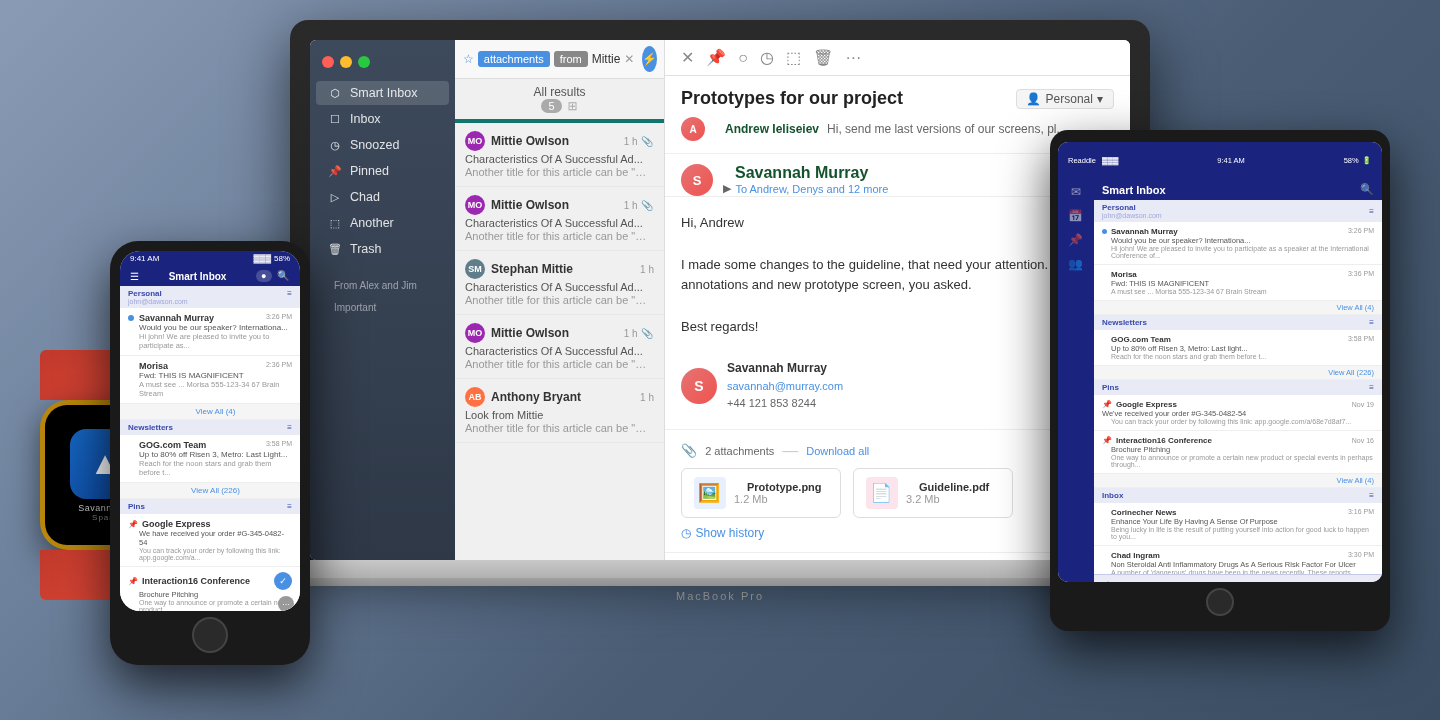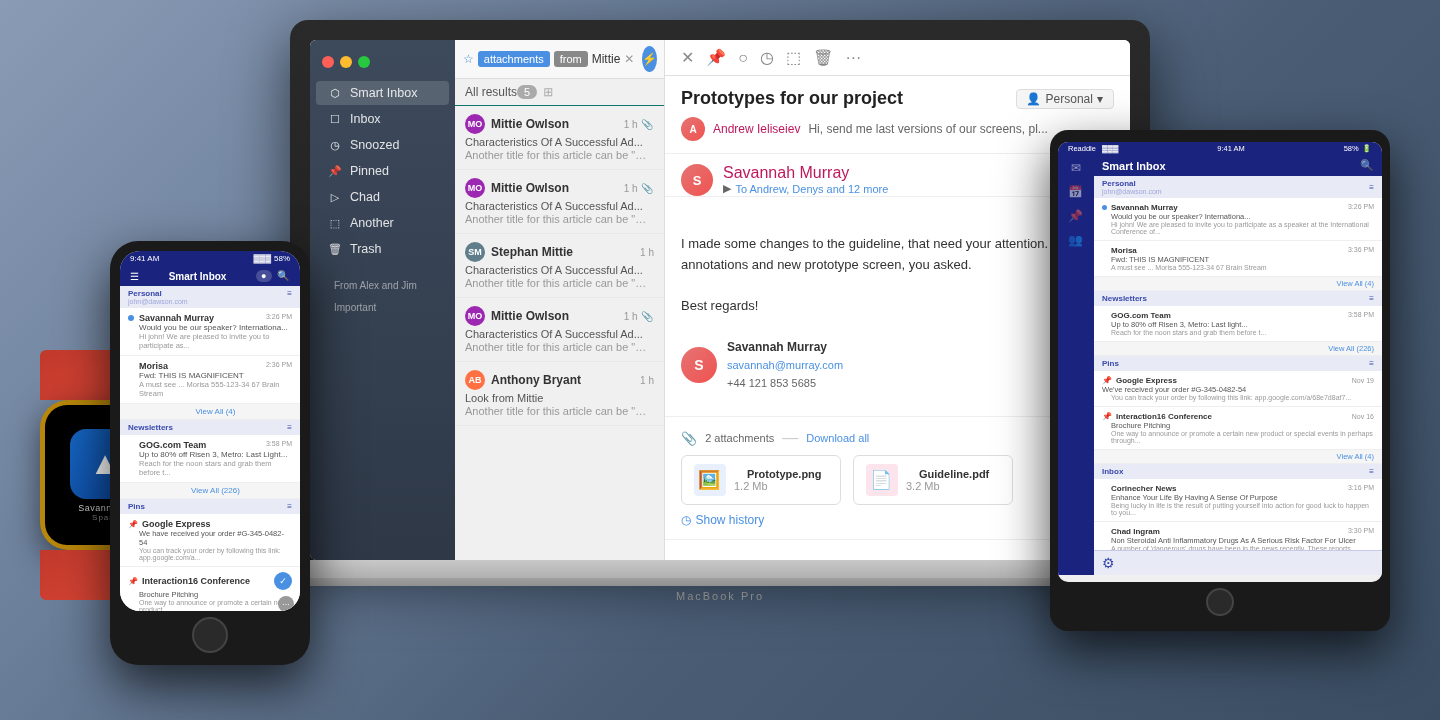--- a/index.html
+++ b/index.html
@@ -173,21 +173,22 @@
       color: white;
       font-size: 12px;
       cursor: pointer;
       margin-left: 4px;
     }
 
     .results-header {
       display: flex;
       align-items: center;
       padding: 6px 10px;
-      border-bottom: 1px solid #0f766e;
+      border-bottom: 4px solid #0f766e;
+      flex-direction: column;
     }
 
     .results-count-badge {
       background: #aaa;
       color: white;
       border-radius: 10px;
       padding: 1px 7px;
       font-size: 11px;
     }
 
@@ -297,22 +298,23 @@
       background: linear-gradient(135deg, #e57373, #ef5350);
       display: flex;
       align-items: center;
       justify-content: center;
       color: white;
       font-size: 13px;
       font-weight: 600;
     }
 
     .person-label {
-      font-weight: 400;
-      color: #be185d;
+      font-weight: 700;
+      color: #14532d;
+      margin-left: 12px;
     }
 
     .blue-link { color: #4a90e2; }
     .label-tag {
       margin-left: auto;
       background: #f5f5f5;
       border: 1px solid #ddd;
       border-radius: 4px;
       padding: 2px 10px;
       font-size: 12px;
@@ -690,32 +692,33 @@
                 <span class="person-label">Savannah Murray</span>
               </div>
               <div style="display:flex; align-items:center; gap:4px; font-size:11px; color:#666">
                 <span>▶</span>
                 <span class="blue-link">To Andrew, Denys and 12 more</span>
               </div>
             </div>
           </div>
 
           <div class="email-body">
+            <p>Hi, Andrew</p>
             <br>
             <p>I made some changes to the guideline, that need your attention. I</p>
             <p>annotations and new prototype screen, you asked.</p>
             <br>
             <p>Best regards!</p>
             <br>
             <div style="display:flex; align-items:center; gap:10px">
               <div style="width:36px;height:36px;border-radius:50%;background:linear-gradient(135deg,#e57373,#ef5350);display:flex;align-items:center;justify-content:center;color:white;font-size:14px;font-weight:600">S</div>
               <div>
                 <div style="font-size:12px;font-weight:600">Savannah Murray</div>
                 <div style="font-size:11px" class="blue-link">savannah@murray.com</div>
-                <div style="font-size:11px;color:#666">+44 121 853 5685</div>
+                <div style="font-size:11px;color:#666">+44 121 853 8244</div>
               </div>
             </div>
           </div>
 
           <div class="attachments-section">
             <div style="display:flex; align-items:center; gap:8px">
               <span style="font-size:13px;color:#666">📎</span>
               <span class="attach-count-text">2 attachments</span>
               <span style="color:#ccc">—</span>
               <span class="download-all-link">Download all</span>
@@ -878,21 +881,21 @@
 
     </div>
     <div style="width:36px;height:36px;border-radius:50%;background:#2a2a2a;border:2px solid #444;margin:6px auto 2px;"></div>
   </div>
 </div>
 
 <div class="ipad">
   <div class="ipad-frame">
     <div class="ipad-screen">
 
-      <div style="background:#1a237e; color:white; font-size:7.5px; padding:2px 10px; display:flex; justify-content:space-between; align-items:center;">
+      <div style="background:#1a237e; color:white; font-size:7.5px; padding:14px 10px; display:flex; justify-content:space-between; align-items:center;">
         <div style="display:flex;gap:6px">
           <span>Readdle</span>
           <span>▓▓▓</span>
         </div>
         <span>9:41 AM</span>
         <div style="display:flex;gap:4px">
           <span>58%</span>
           <span>🔋</span>
         </div>
       </div>

